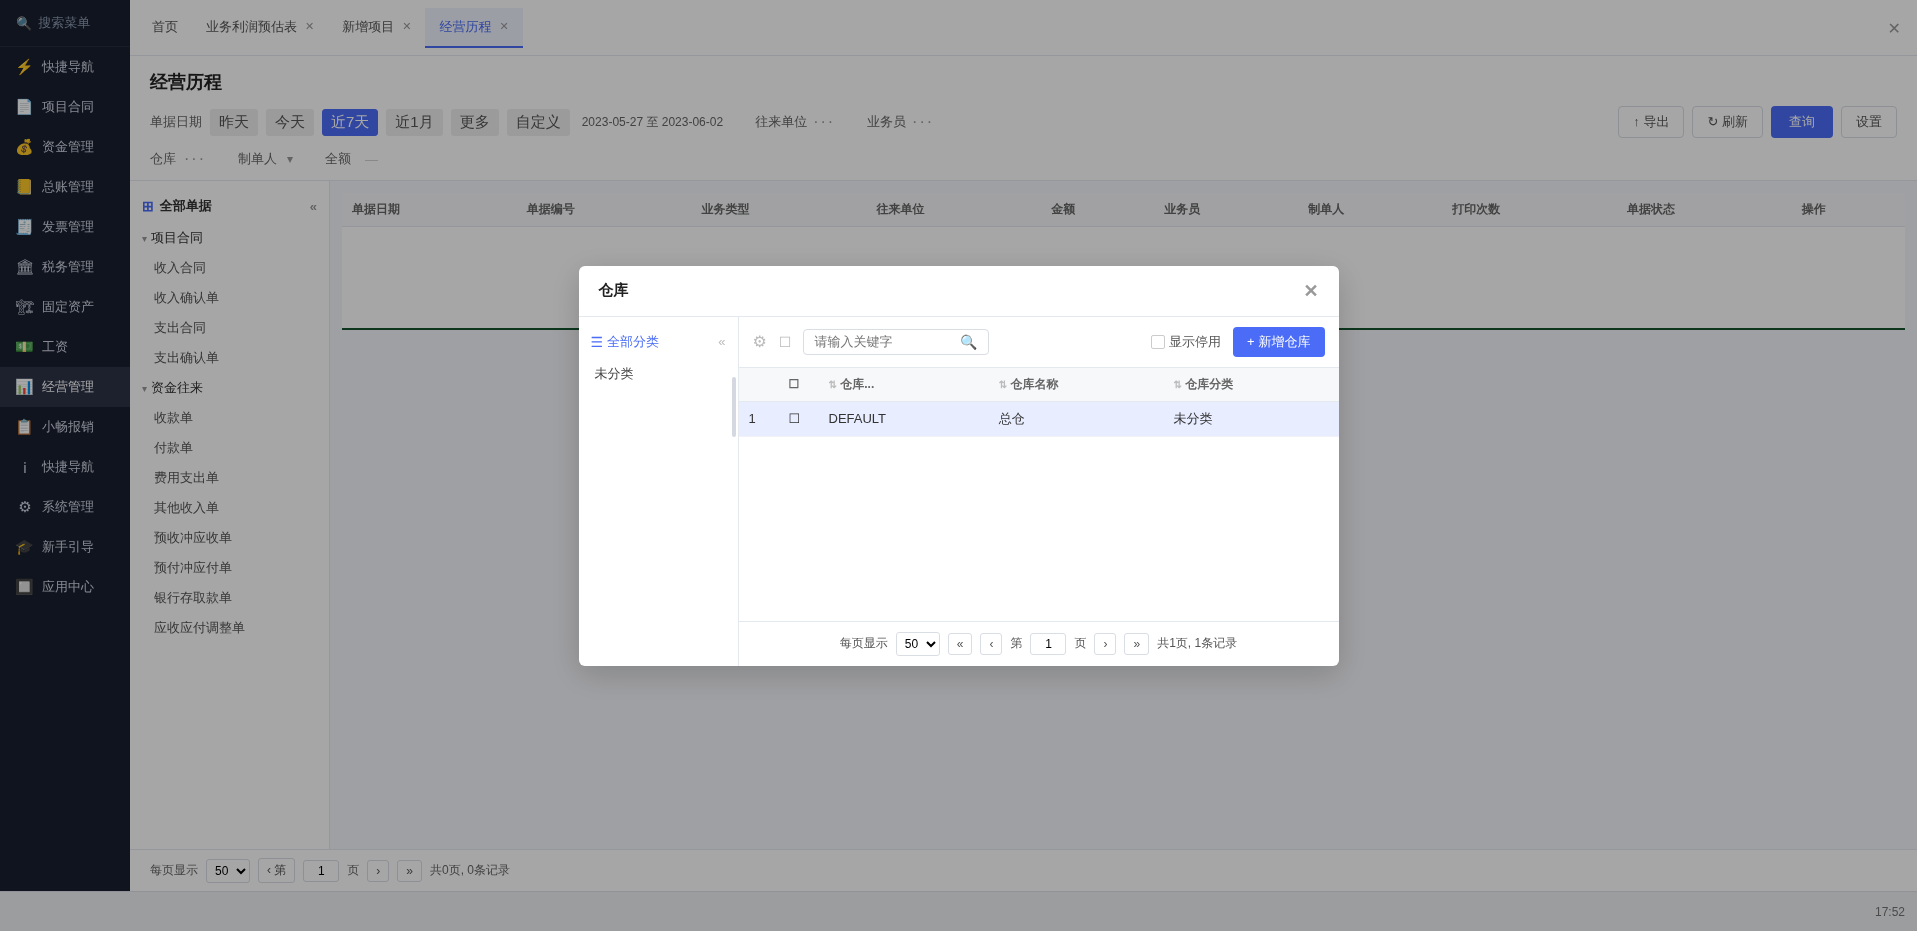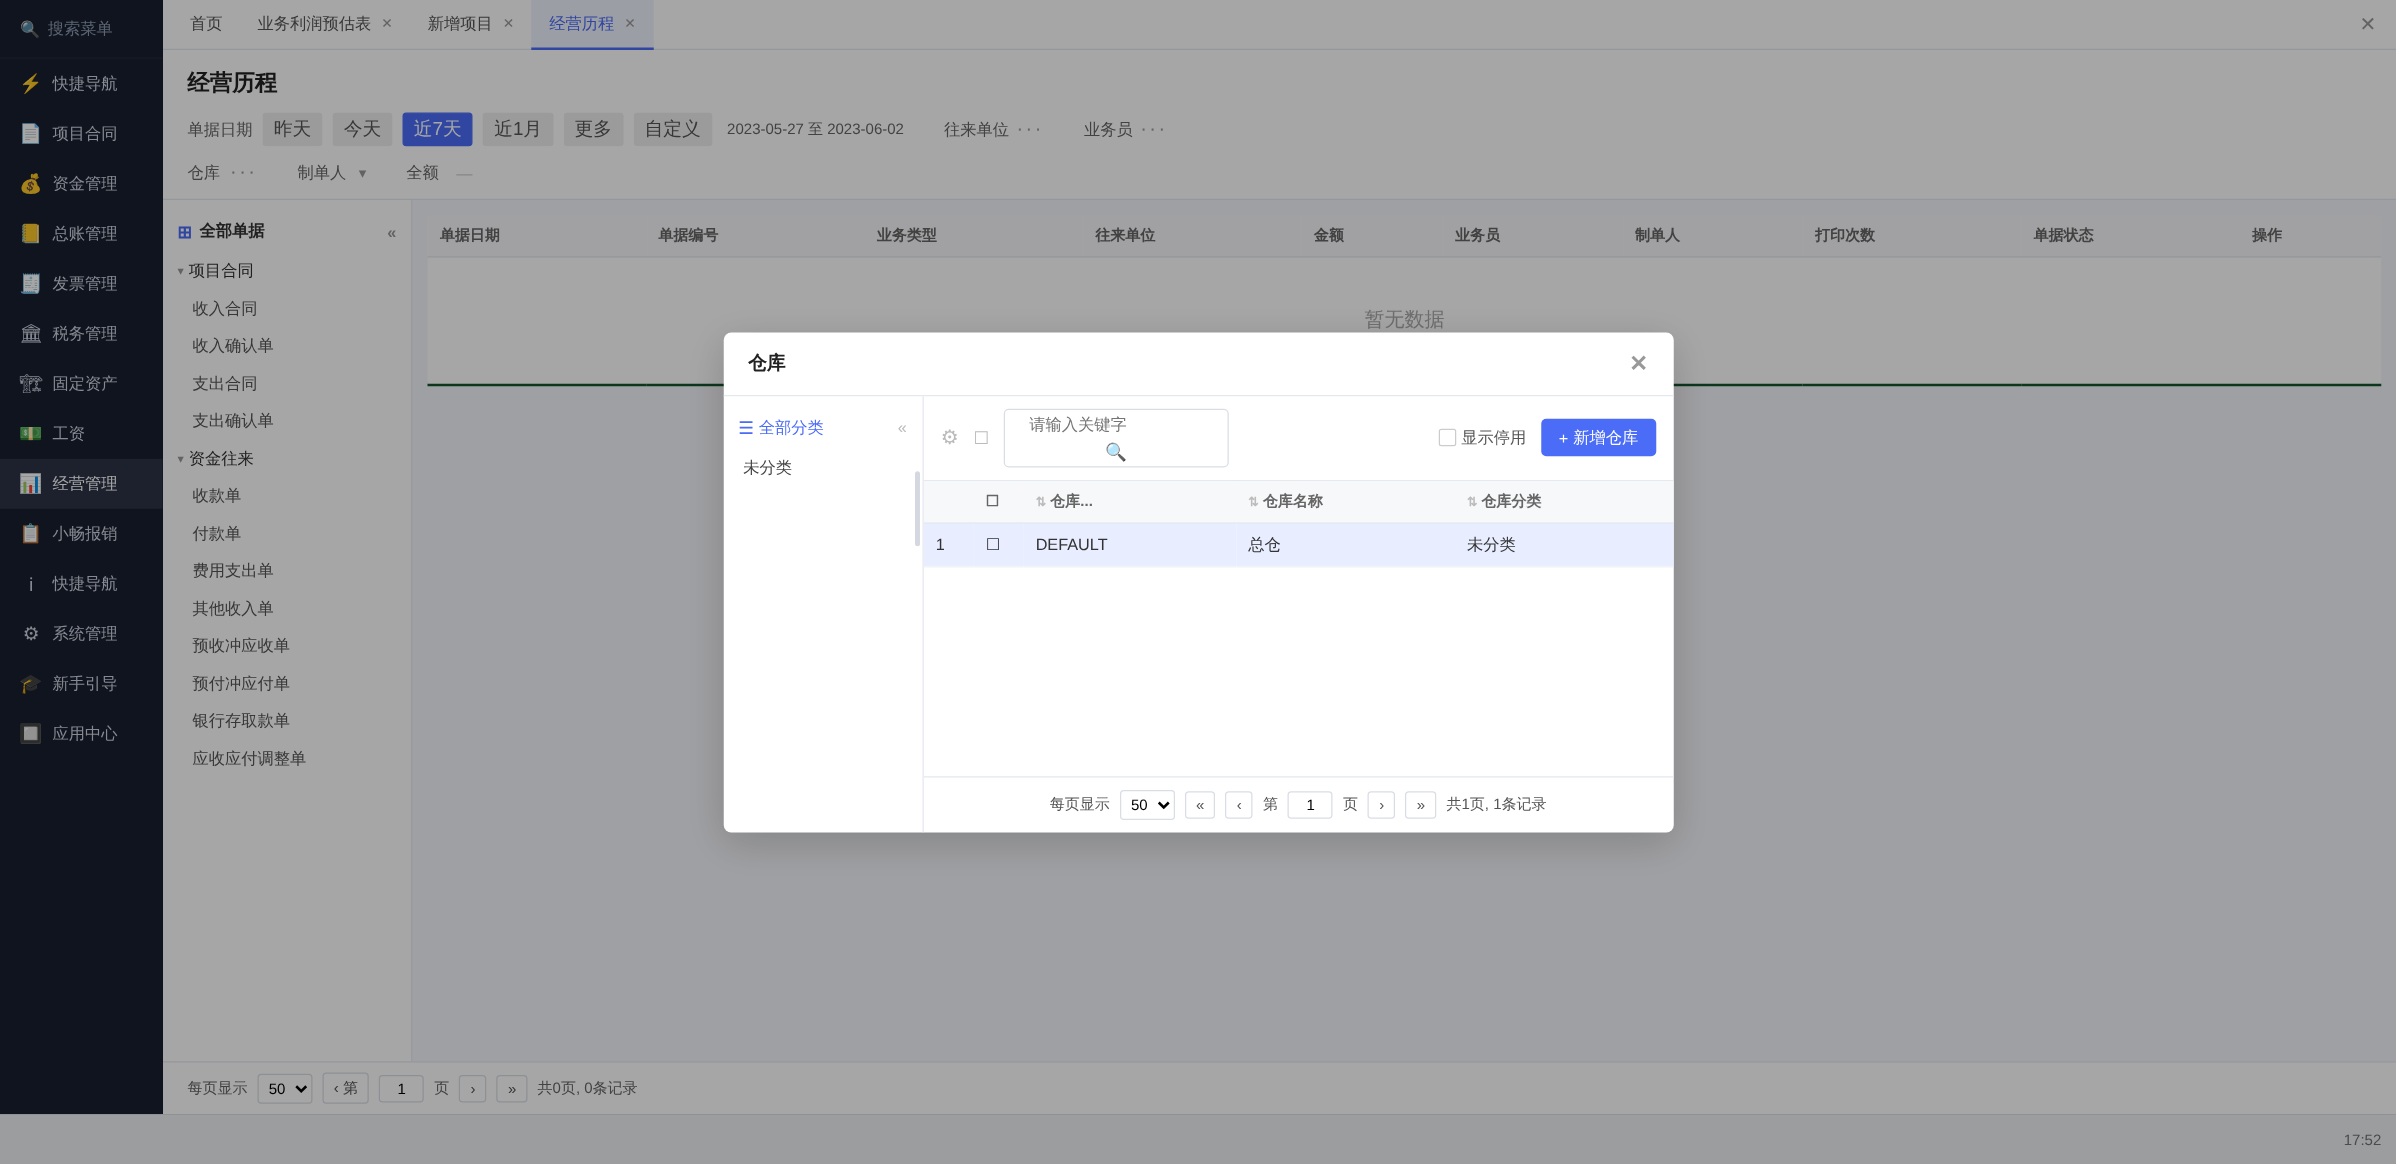--- a/index.html
+++ b/index.html
@@ -24,21 +24,21 @@
       margin-top: auto; padding: 10px 16px; display: flex; gap: 12px;
       border-top: 1px solid #252b3a; color: #8b9ab0;
     }
 
     
     .main { margin-left: 130px; height: 931px; display: flex; flex-direction: column; }
 
     
     .tabs-bar {
       display: flex; align-items: center; background: #fff;
-      border-bottom: 1px solid #e4e8ef; height: 40px; padding: 0 8px;
+      border-bottom: 1px solid #e4e8ef; height: 56px; padding: 0 8px;
       position: relative;
     }
     .tab {
       display: flex; align-items: center; gap: 4px; padding: 0 14px; height: 40px;
       font-size: 13px; color: #555; cursor: pointer; border-bottom: 2px solid transparent;
     }
     .tab.active { color: #4a6cf7; border-bottom: 2px solid #4a6cf7; background: #f0f3ff; }
     .tab .close { font-size: 11px; color: #999; margin-left: 4px; cursor: pointer; }
     .tab-close-global { position: absolute; right: 16px; top: 50%; transform: translateY(-50%); font-size: 16px; color: #999; cursor: pointer; }
 
@@ -155,21 +155,21 @@
       padding: 8px 16px; font-size: 13px; color: #444; cursor: pointer;
     }
     .modal-main { flex: 1; display: flex; flex-direction: column; overflow: hidden; }
     .modal-toolbar {
       display: flex; align-items: center; justify-content: space-between;
       padding: 10px 14px; border-bottom: 1px solid #e4e8ef;
     }
     .modal-search {
       display: flex; align-items: center; gap: 6px;
       border: 1px solid #d9dde4; border-radius: 4px;
-      padding: 4px 10px; background: #fff; min-width: 180px; flex-direction: column;
+      padding: 4px 10px; background: #fff; min-width: 180px;
     }
     .modal-search input {
       border: none; outline: none; font-size: 13px; color: #333;
       background: transparent; width: 140px;
     }
     .modal-search-icon { color: #bbb; font-size: 14px; }
     .show-disabled-label { font-size: 13px; color: #555; display: flex; align-items: center; gap: 4px; }
     .checkbox { width: 14px; height: 14px; border: 1px solid #ccc; border-radius: 2px; cursor: pointer; }
     .btn-add {
       background: #4a6cf7; color: #fff; border: none; border-radius: 4px;
@@ -326,20 +326,32 @@
       <button class="date-btn">自定义</button>
       <span class="date-range">2023-05-27 至 2023-06-02</span>
 
       <div class="field-group">
         <span class="toolbar-label">往来单位</span>
         <span class="dots-btn">···</span>
       </div>
       <div class="field-group">
         <span class="toolbar-label">业务员</span>
         <span class="dots-btn">···</span>
+      </div>
+      <div class="toolbar-right">
+        <button class="btn-default">
+          <span>↑</span>
+          <span>导出</span>
+        </button>
+        <button class="btn-default">
+          <span>↻</span>
+          <span>刷新</span>
+        </button>
+        <button class="btn-primary">查询</button>
+        <button class="btn-default">设置</button>
       </div>
     </div>
 
     <div class="toolbar-row2">
       <span class="toolbar-label">仓库</span>
       <span class="dots-btn">···</span>
 
       <div class="field-group" style="margin-left:24px;">
         <span class="toolbar-label">制单人</span>
         <span style="color:#999; margin-left:4px; font-size:12px;">▾</span>

